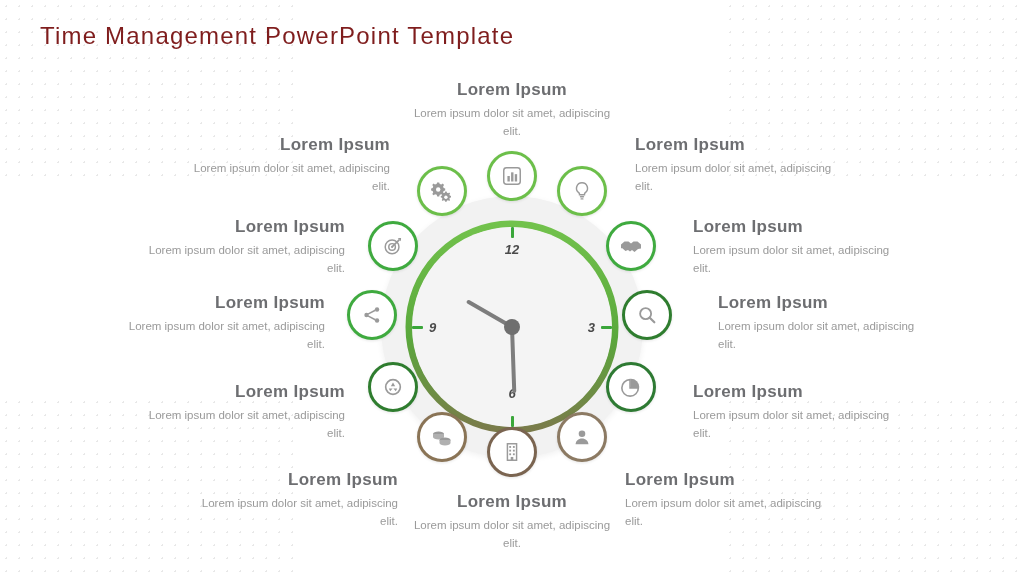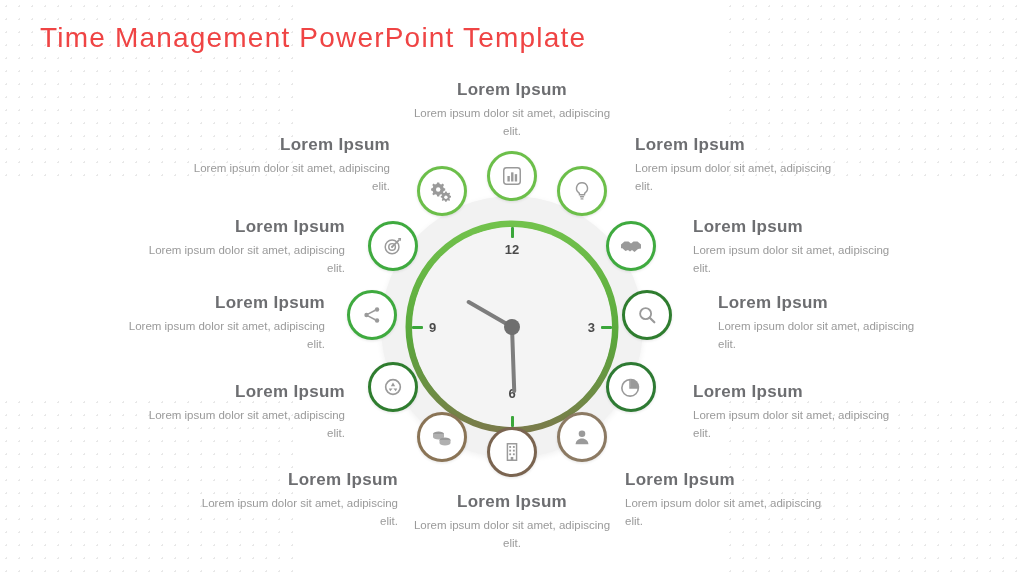--- a/index.html
+++ b/index.html
@@ -31,23 +31,23 @@
   }
   .dots.tl { left: 0; top: 0; }
   .dots.tr { right: 0; top: 0; }
   .dots.bl { left: 0; bottom: 0; }
   .dots.br { right: 0; bottom: 0; }
 
   #title {
     position: absolute;
     left: 40px;
     top: 22px;
-    font-size: 28px;
+    font-size: 24px;
     letter-spacing: 1.2px;
-    color: #ef4444;
+    color: #7f1d1d;
     font-weight: normal;
     white-space: nowrap;
   }
 
   
   #clock-wrap {
     position: absolute;
     left: 381px;
     top: 196px;
     width: 262px;
@@ -83,20 +83,21 @@
   .tick.h { width: 11px; height: 3px; top: 129.5px; }
   .tick.t12 { top: 31px; }
   .tick.t6  { top: 220px; }
   .tick.t9  { left: 31px; }
   .tick.t3  { left: 220px; }
   .numeral {
     position: absolute;
     font-size: 13px;
     font-weight: bold;
     color: #4a4a4a;
+    font-style: italic;
   }
   .n12 { top: 46px; left: 0; width: 262px; text-align: center; }
   .n6  { top: 190px; left: 0; width: 262px; text-align: center; }
   .n9  { left: 48px; top: 124px; }
   .n3  { right: 48px; top: 124px; }
   #hand-hour, #hand-min {
     position: absolute;
     background: #7d7d7d;
     border-radius: 2px;
     transform-origin: 50% 100%;

